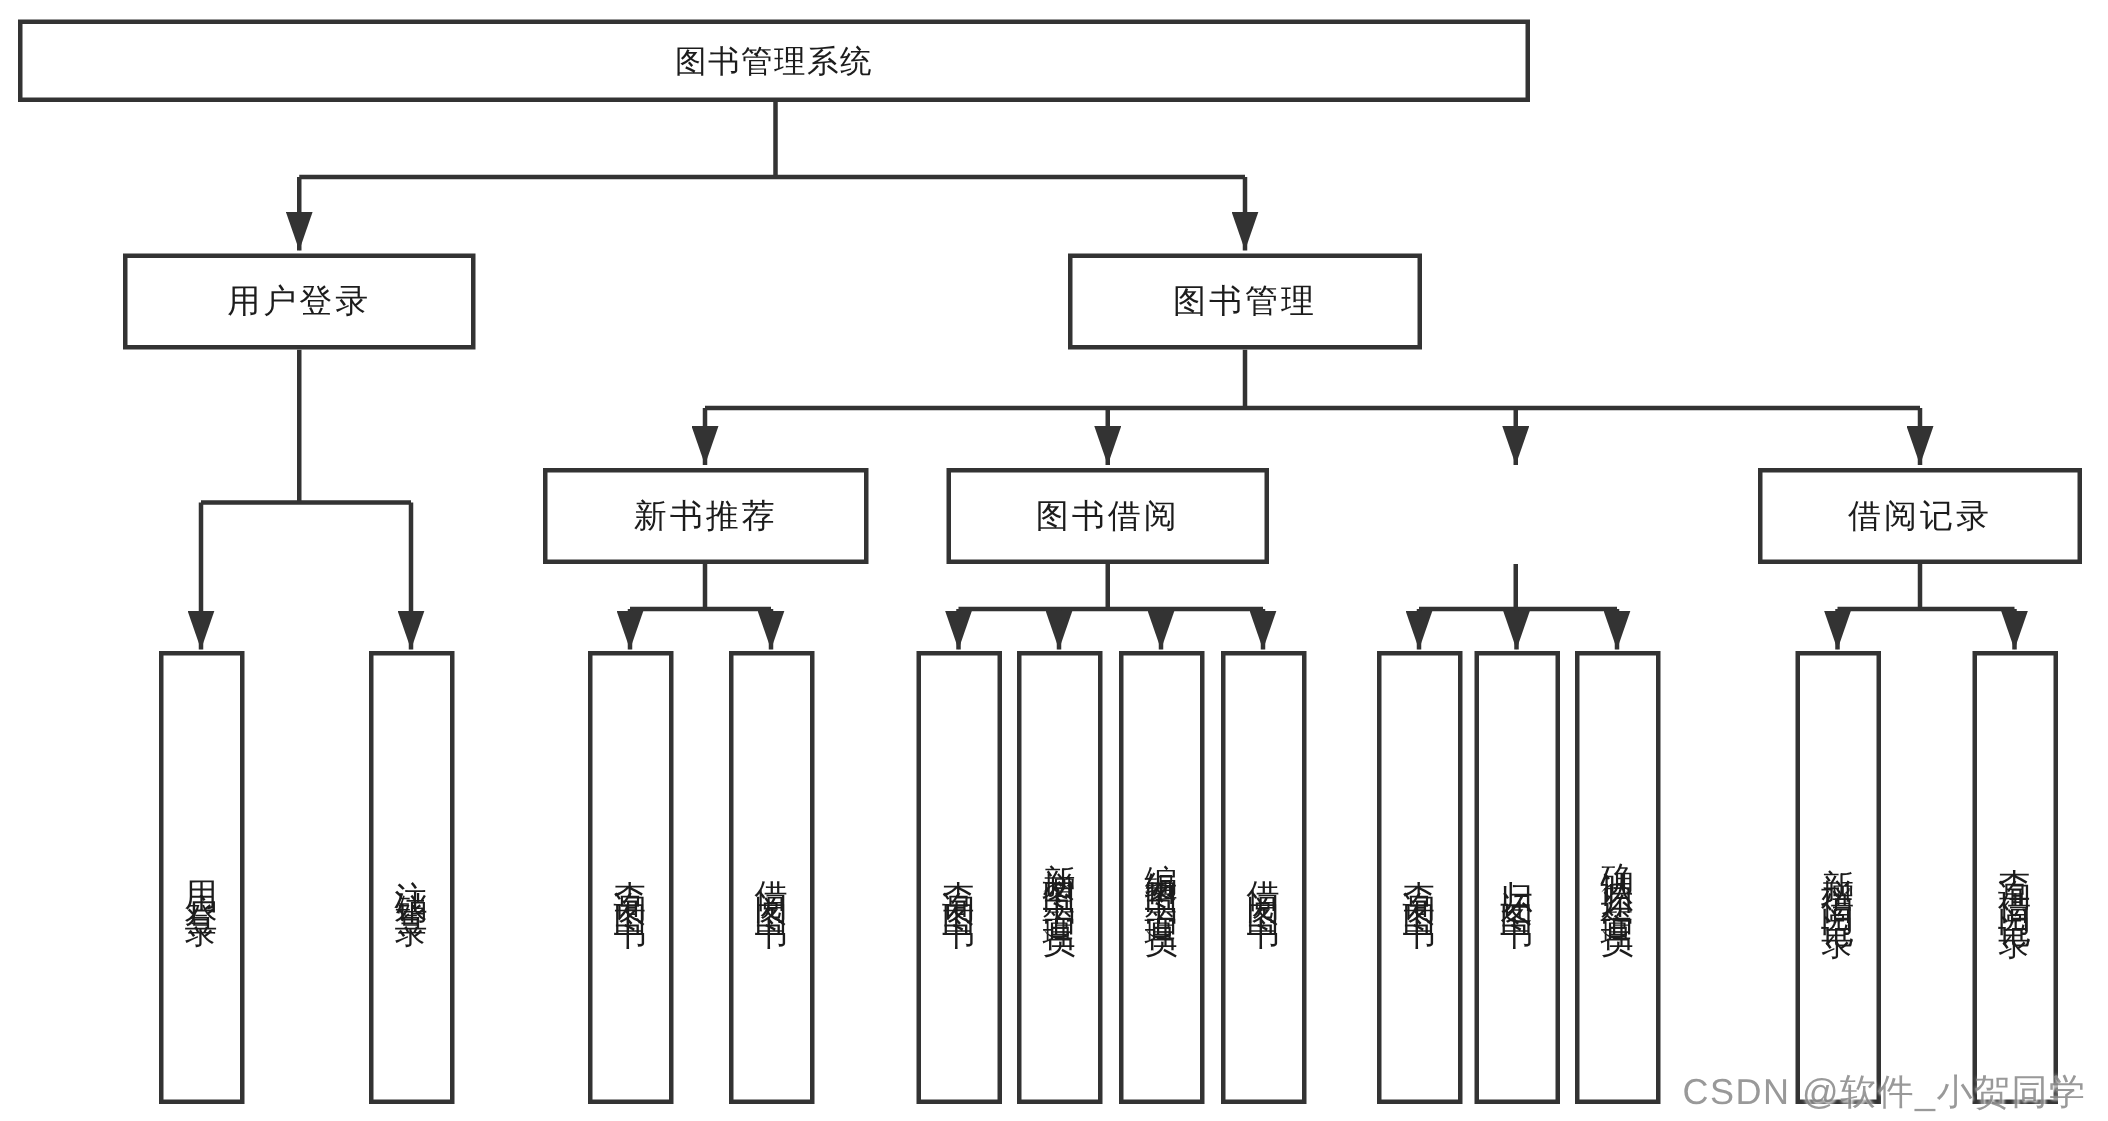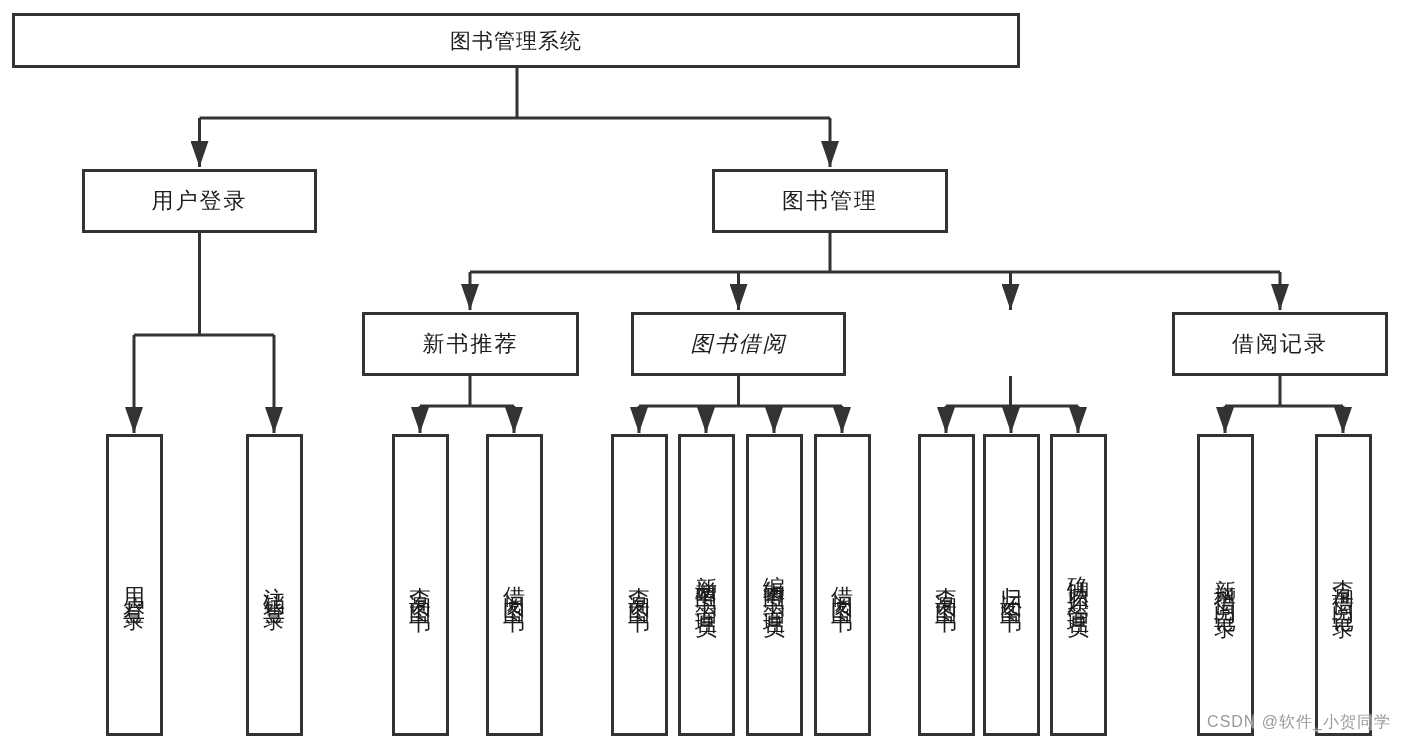--- a/index.html
+++ b/index.html
@@ -54,21 +54,21 @@
     text-orientation: mixed;
     font-size: 22px;
     letter-spacing: 8px;
     line-height: 1;
   }
   .watermark {
     position: absolute;
     z-index: 3;
     right: 14px;
     top: 712px;
-    font-size: 16px;
+    font-size: 24px;
     letter-spacing: 1px;
     color: #8f8f8f;
     opacity: 0.9;
     text-shadow: 0 0 3px #ffffff, 1px 1px 2px #ffffff;
   }
 </style>
 </head>
 <body>
 
 <div id="stage">
@@ -111,21 +111,21 @@
     <line x1="1225" y1="406" x2="1225" y2="433" stroke="#333333" stroke-width="3" marker-end="url(#ah)"></line>
     <line x1="1343" y1="406" x2="1343" y2="433" stroke="#333333" stroke-width="3" marker-end="url(#ah)"></line>
   </svg>
 
   <div class="box hbox root" style="left:12px; top:13px; width:1008px; height:55px;">图书管理系统</div>
 
   <div class="box hbox" style="left:82px; top:169px; width:235px; height:64px;">用户登录</div>
   <div class="box hbox" style="left:712px; top:169px; width:236px; height:64px;">图书管理</div>
 
   <div class="box hbox" style="left:362px; top:312px; width:217px; height:64px;">新书推荐</div>
-  <div class="box hbox" style="left:631px; top:312px; width:215px; height:64px;font-style:italic;">图书借阅</div>
+  <div class="box hbox" style="left:631px; top:312px; width:215px; height:64px;">图书借阅</div>
   <div class="box hbox" style="left:1172px; top:312px; width:216px; height:64px;">借阅记录</div>
 
   <div class="box vbox" style="left:105.5px;">用户登录</div>
   <div class="box vbox" style="left:245.5px;">注销登录</div>
 
   <div class="box vbox" style="left:391.5px;">查询图书</div>
   <div class="box vbox" style="left:485.5px;">借阅图书</div>
 
   <div class="box vbox" style="left:610.5px;">查询图书</div>
   <div class="box vbox" style="left:677.5px; letter-spacing:6px;">新增图书（管理员）</div>

